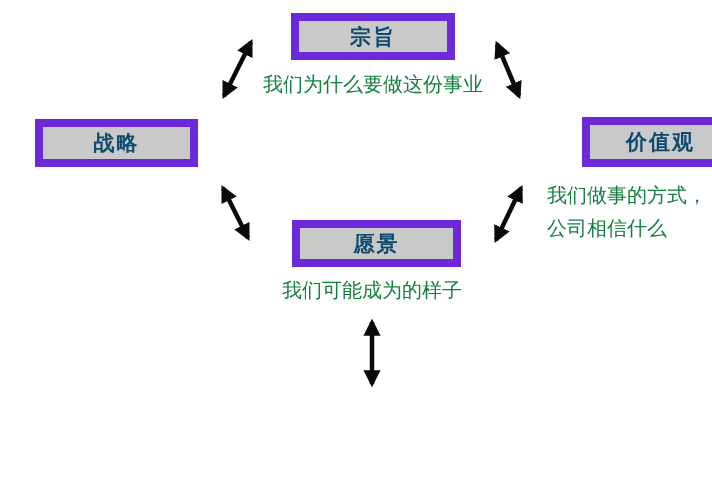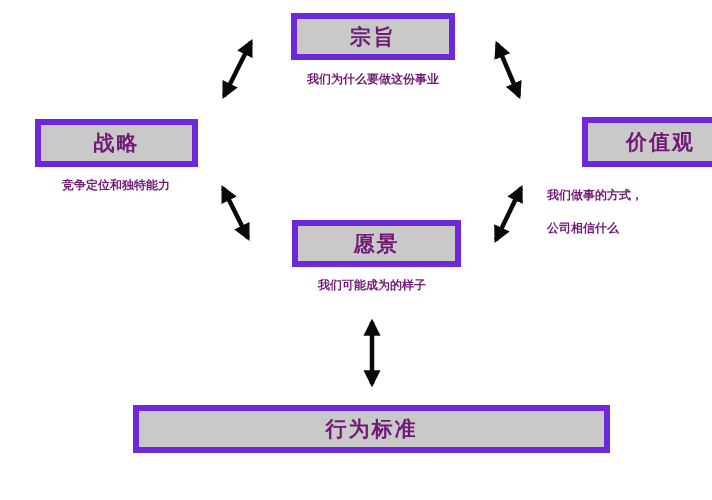--- a/index.html
+++ b/index.html
@@ -17,34 +17,34 @@
   .arrows {
     position: absolute;
     left: 0; top: 0;
     width: 712px;
     height: 500px;
   }
   .box {
     position: absolute;
     box-sizing: border-box;
     background: #c9c9c9;
-    border: 6px solid #6d28d9;
+    border: 8px solid #6d28d9;
     display: flex;
     align-items: center;
     justify-content: center;
     font-size: 21px;
     font-weight: bold;
-    color: #701a75;
+    color: #0c4a6e;
     letter-spacing: 2px;
   }
   .sub {
     position: absolute;
-    font-size: 12px;
-    color: #701a75;
-    font-weight: 700;
+    font-size: 20px;
+    color: #15803d;
+    font-weight: 400;
   }
   .center { text-align: center; }
 
   .box-purpose   { left: 291px; top: 13px;  width: 164px; height: 47px; }
   .box-strategy  { left: 35px;  top: 119px; width: 163px; height: 48px; text-align: right; }
   .box-values    { left: 540px; top: 117px; width: 157px; height: 50px; margin-left: 42px; }
   .box-vision    { left: 292px; top: 220px; width: 169px; height: 47px; }
   .box-standards { left: 133px; top: 405px; width: 477px; height: 48px; }
 
   .sub-purpose   { left: 233px; top: 71px;  width: 280px; }
@@ -68,26 +68,24 @@
     <line x1="497" y1="44" x2="519" y2="96" stroke="#0a0a0a" stroke-width="4.5" marker-start="url(#ah)" marker-end="url(#ah)"></line>
     <line x1="223" y1="188" x2="248" y2="238" stroke="#0a0a0a" stroke-width="4.5" marker-start="url(#ah)" marker-end="url(#ah)"></line>
     <line x1="496" y1="240" x2="521" y2="188" stroke="#0a0a0a" stroke-width="4.5" marker-start="url(#ah)" marker-end="url(#ah)"></line>
     <line x1="372" y1="322" x2="372" y2="384" stroke="#0a0a0a" stroke-width="4.5" marker-start="url(#ah)" marker-end="url(#ah)"></line>
   </svg>
 
   <div class="box box-purpose">宗旨</div>
   <div class="sub sub-purpose center">我们为什么要做这份事业</div>
 
   <div class="box box-strategy">战略</div>
-  <div class="sub sub-strategy center">竞争定位和独特能力</div>
 
   <div class="box box-values">价值观</div>
   <div class="sub sub-values">
     <div>我们做事的方式，</div>
     <div>公司相信什么</div>
   </div>
 
   <div class="box box-vision">愿景</div>
   <div class="sub sub-vision center">我们可能成为的样子</div>
 
-  <div class="box box-standards">行为标准</div>
 
 </div>
 
 </body></html>

